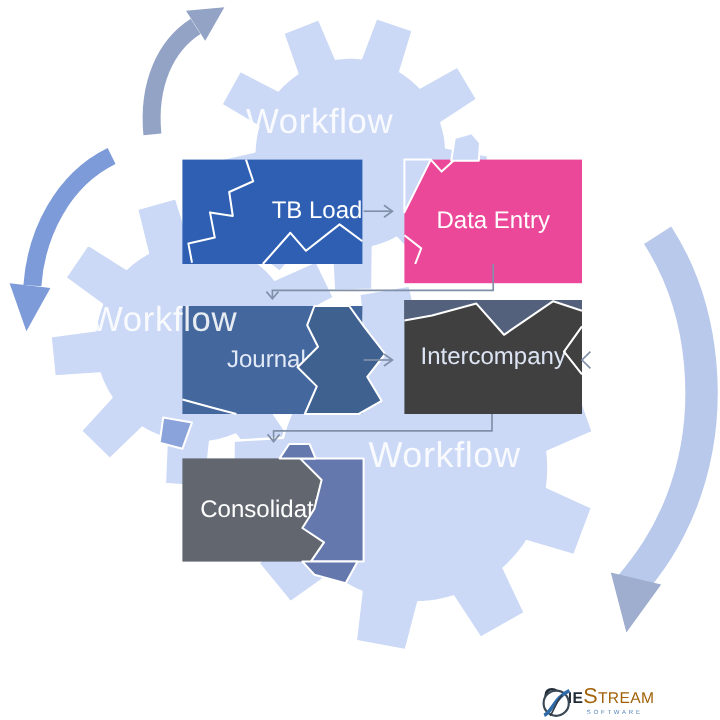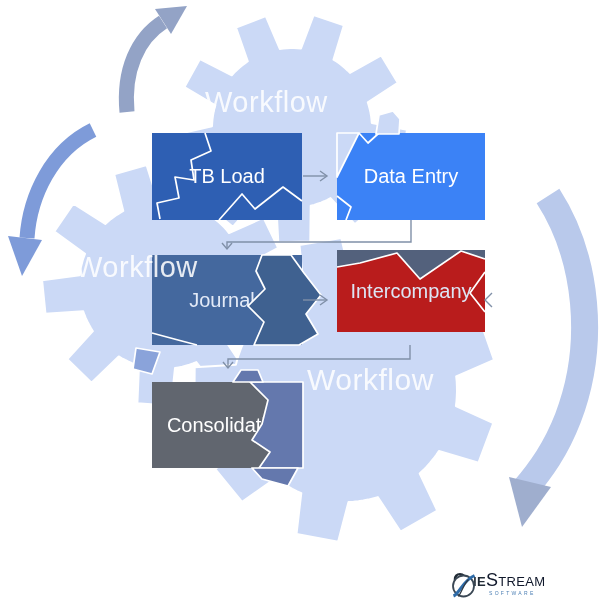--- a/index.html
+++ b/index.html
@@ -10,24 +10,24 @@
   .gear{fill:#CBD9F6;stroke:#FFFFFF;stroke-width:2;stroke-linejoin:round;}
   .arrow-dark{fill:none;stroke:#93A3C6;stroke-width:15;}
   .arrow-dark-head{fill:#93A3C6;}
   .arrow-left{fill:none;stroke:#7E9BD9;stroke-width:15;}
   .arrow-left-head{fill:#7E9BD9;}
   .arrow-right{fill:none;stroke:#B9C9EB;stroke-width:27;}
   .arrow-right-head{fill:#9FAECE;}
 
   .box{position:absolute;z-index:2;display:flex;align-items:center;justify-content:center;
        color:#fff;font-size:20px;}
-  #box-tb{left:152px;top:133px;width:150px;height:87px;background:#2E5FB3;}
-  #box-de{left:337px;top:133px;width:148px;height:87px;background:#3b82f6;justify-content:center;}
+  #box-tb{left:152px;top:133px;width:150px;height:87px;background:#2E5FB3;justify-content:flex-end;}
+  #box-de{left:337px;top:133px;width:148px;height:103px;background:#ec4899;justify-content:center;}
   #box-jr{left:152px;top:255px;width:150px;height:90px;background:#44689E;}
-  #box-ic{left:337px;top:250px;width:148px;height:82px;background:#b91c1c;}
+  #box-ic{left:337px;top:250px;width:148px;height:95px;background:#404040;}
   #box-cons{left:152px;top:382px;width:151px;height:86px;background:#61666F;}
   #box-jr span{color:#E3EAF7;}
   #box-ic span{color:#DDE5F4;}
 
   .wf{position:absolute;z-index:3;color:rgba(255,255,255,0.87);font-size:29px;
       text-align:left;letter-spacing:0.5px;}
   #wf-top{left:205px;top:86px;width:170px;}
   #wf-left{left:75px;top:251px;width:160px;}
   #wf-bottom{left:307px;top:363px;width:170px;font-size:30px;}
 
@@ -37,21 +37,21 @@
   .frag-jr{fill:#3F6190;stroke:#FFFFFF;stroke-width:1.7;stroke-linejoin:round;}
   .frag-ic{fill:#53617C;}
   .frag-blue{fill:#6478AD;stroke:#FFFFFF;stroke-width:1.7;stroke-linejoin:round;}
   .frag-med{fill:#8AA3DA;stroke:#FFFFFF;stroke-width:1.7;stroke-linejoin:round;}
   .conn{fill:none;stroke:#8090A8;stroke-width:1.4;}
 
   #logo{position:absolute;z-index:5;left:450px;top:571px;display:flex;align-items:center;}
   #logo-text{margin-left:3px;line-height:1;}
   #logo-name{font-variant:small-caps;font-size:18px;letter-spacing:0.3px;}
   .logo-one{font-weight:bold;color:#212B36;}
-  .logo-stream{font-weight:normal;color:#0f172a;}
+  .logo-stream{font-weight:normal;color:#a16207;}
   #logo-tagline{display:block;font-size:5px;letter-spacing:2.3px;color:#4E80B5;
                 margin-left:36px;margin-top:2px;}
 </style>
 </head>
 <body>
 
 <div id="stage">
 
   <svg id="base-svg" width="600" height="600" viewBox="0 0 600 600">
     <g id="gear-layer">

